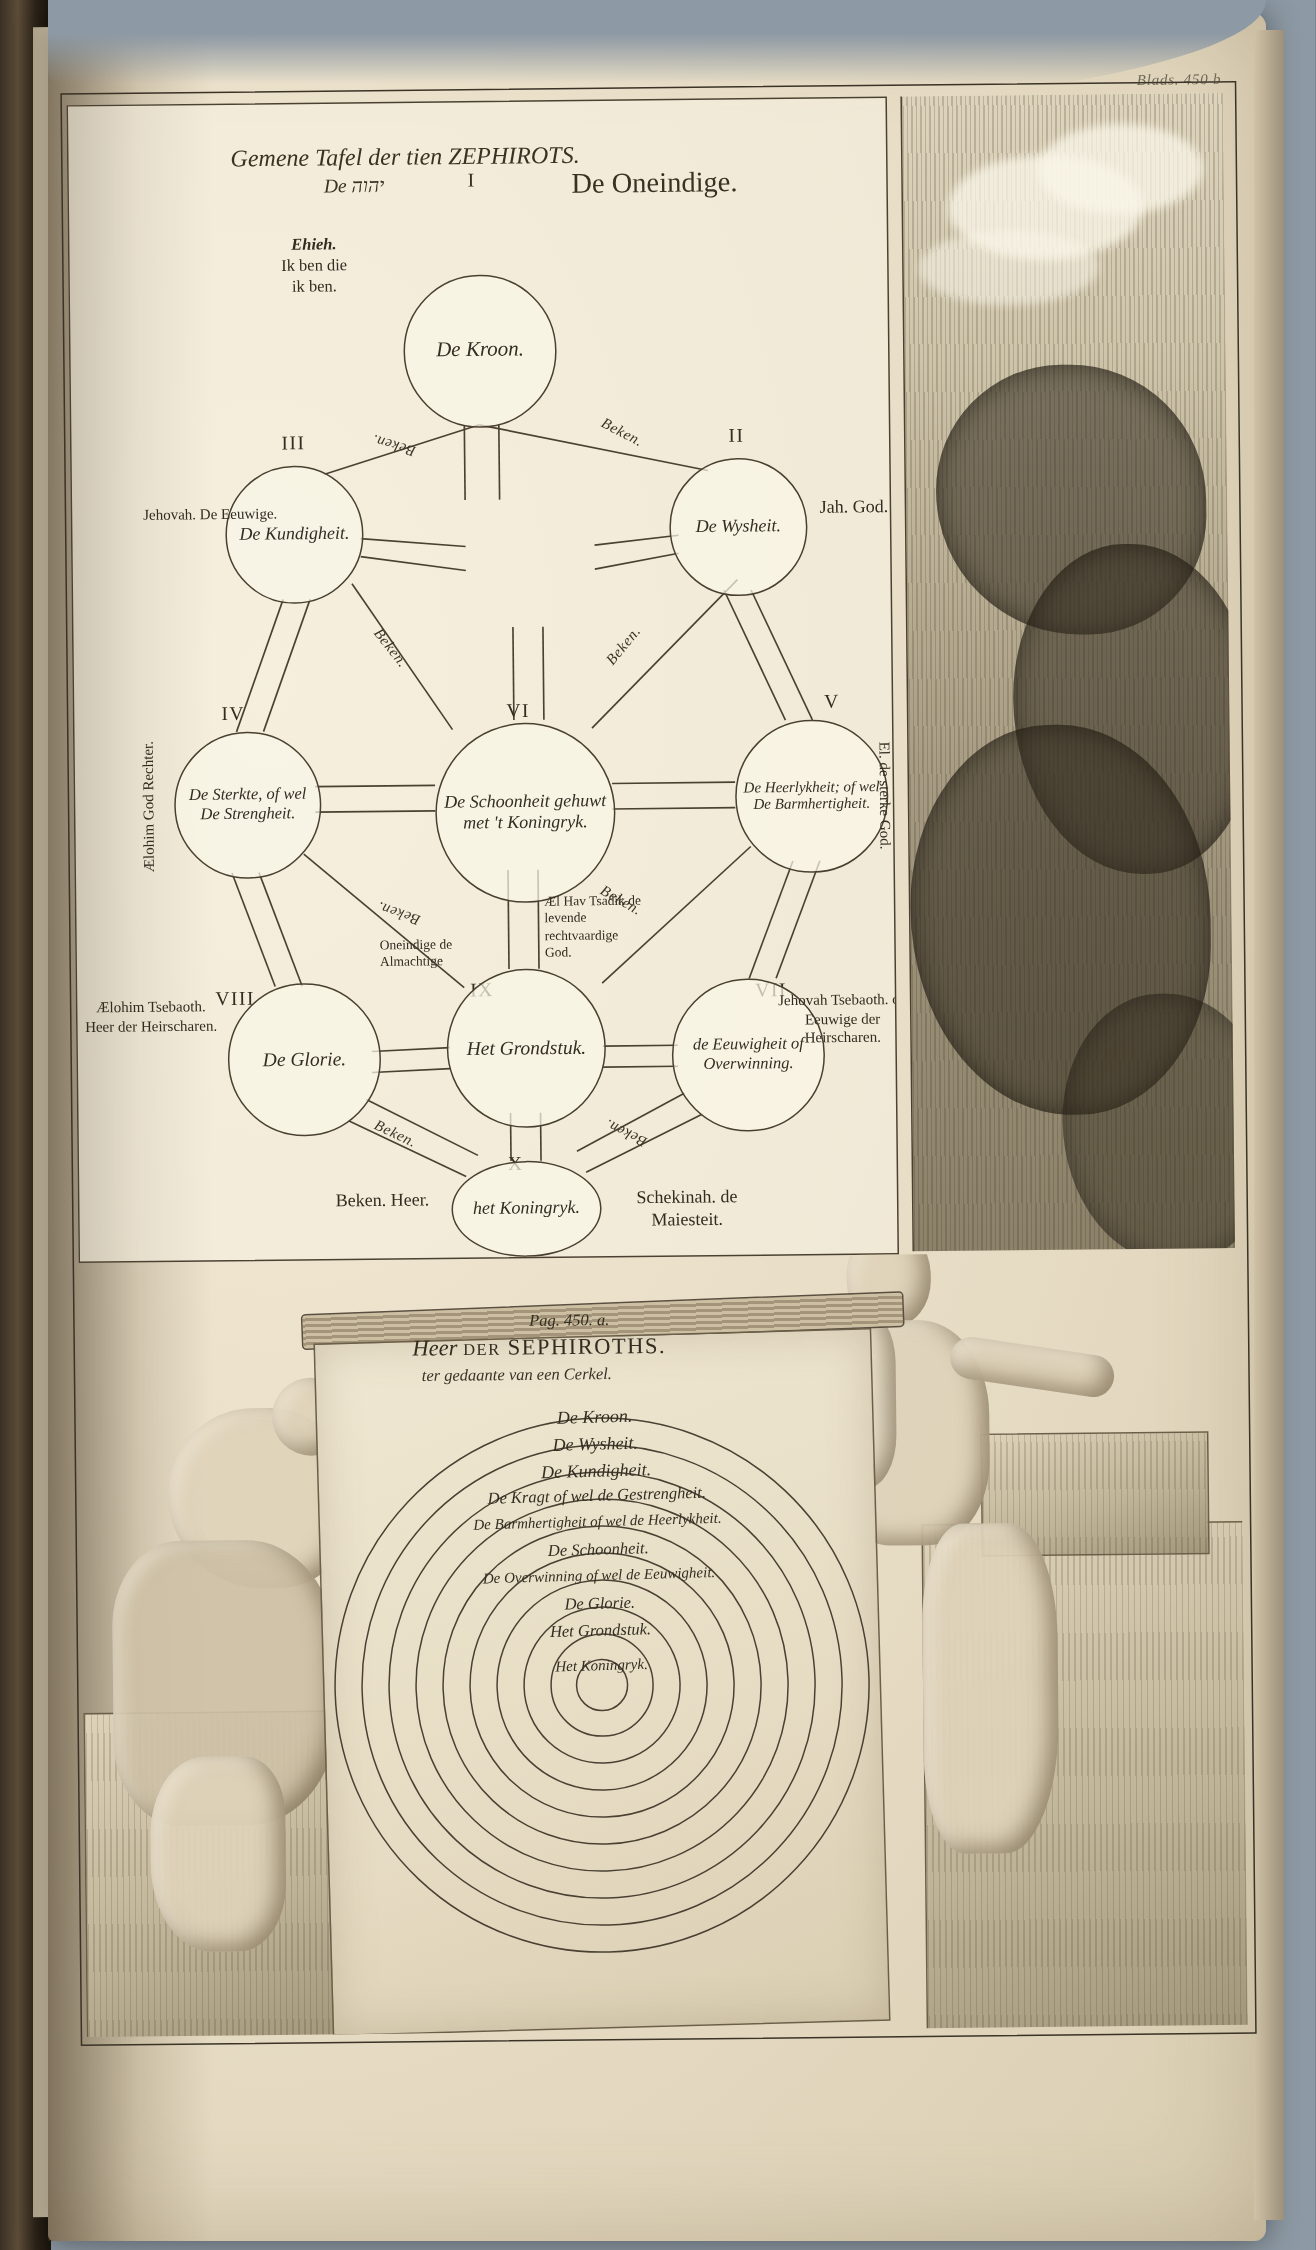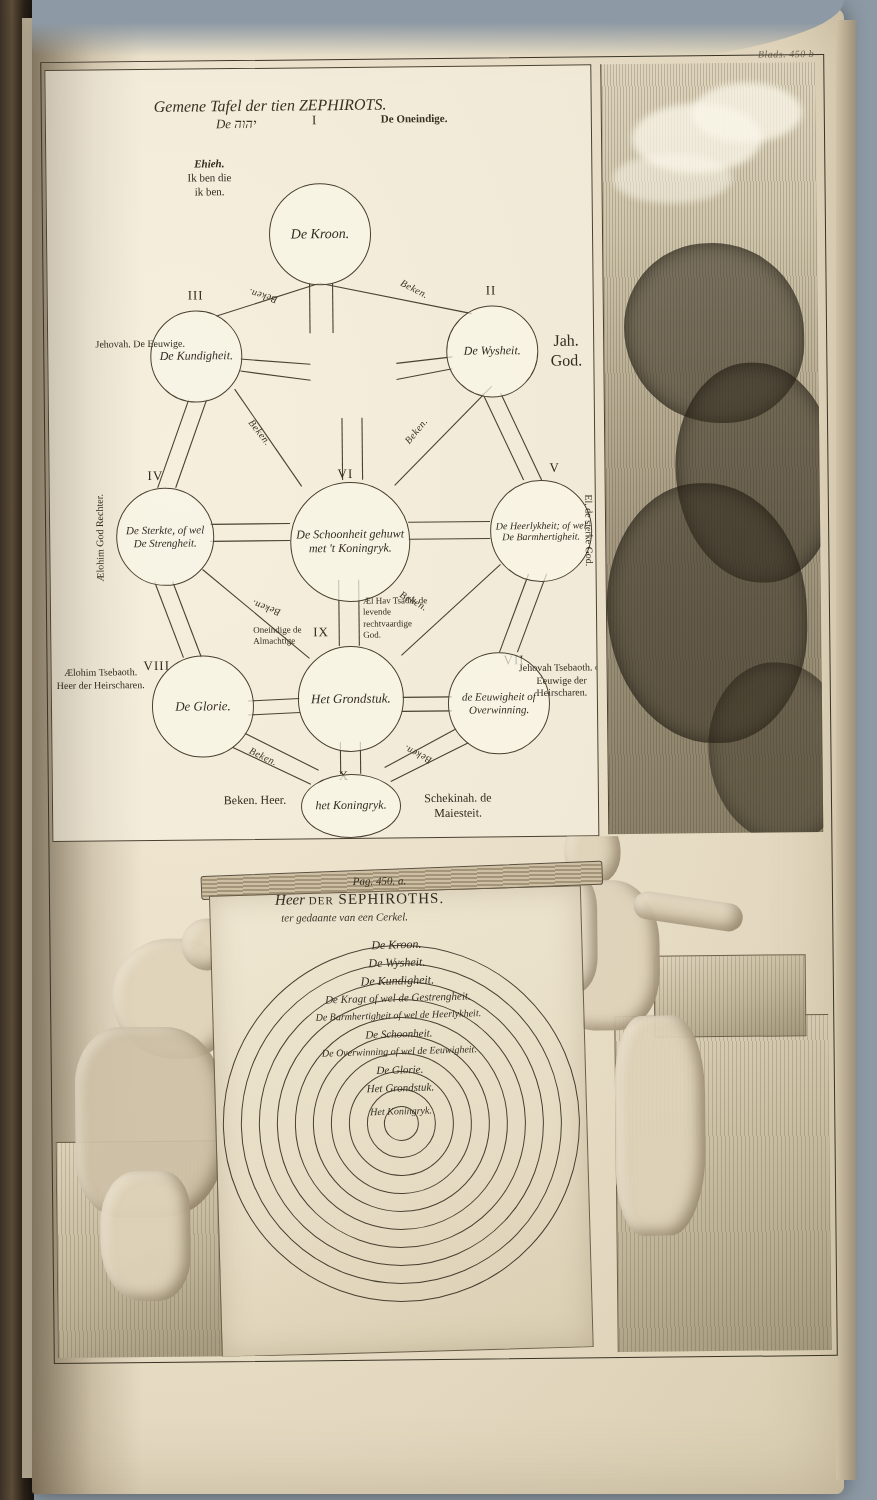--- a/index.html
+++ b/index.html
@@ -214,38 +214,38 @@
         <line x1="192" y1="664" x2="266" y2="702"></line>
         <line x1="416" y1="676" x2="338" y2="714"></line>
         <line x1="404" y1="662" x2="332" y2="700"></line>
 
         <line x1="288" y1="674" x2="288" y2="706"></line>
         <line x1="308" y1="674" x2="308" y2="706"></line>
       </svg>
 
       <div class="title-script" style="left:108px;top:28px;font-size:16px;">Gemene Tafel der tien ZEPHIROTS.</div>
       <div class="title-script" style="left:170px;top:47px;font-size:13px;">De יהוה</div>
-      <div class="title-script" style="left:335px;top:45px;font-size:11px;font-style:normal;font-weight:bold;">De Oneindige.</div>
+      <div class="title-script" style="left:335px;top:45px;font-size:19px;font-style:normal;">De Oneindige.</div>
 
       <div class="sidelabel" style="left:108px;top:88px;width:110px;">
         <div class="ital">Ehieh.</div>
         <div>Ik ben die</div>
         <div>ik ben.</div>
       </div>
 
       <div class="roman" style="left:266px;top:44px;">I</div>
       <div class="node" style="left:222px;top:115px;width:100px;height:100px;font-size:14px;">
         <span class="lbl">De Kroon.</span>
       </div>
 
       <div class="roman" style="left:438px;top:216px;">II</div>
       <div class="node" style="left:398px;top:239px;width:90px;height:90px;font-size:12px;">
         <span class="lbl">De Wysheit.</span>
       </div>
-      <div class="sidelabel" style="left:492px;top:265px;width:52px;font-size:16px;">Jah. God.</div>
+      <div class="sidelabel" style="left:492px;top:265px;width:52px;font-size:12px;text-align:right;">Jah. God.</div>
 
       <div class="roman" style="left:140px;top:218px;">III</div>
       <div class="node" style="left:102px;top:241px;width:90px;height:90px;font-size:12px;">
         <span class="lbl">De Kundigheit.</span>
       </div>
       <div class="sidelabel" style="left:2px;top:268px;width:98px;font-size:10px;padding-left:41px;">Jehovah. De Eeuwige.</div>
 
 
       <div class="roman" style="left:98px;top:398px;">IV</div>
       <div class="node" style="left:66px;top:418px;width:96px;height:96px;font-size:11px;">
@@ -260,21 +260,21 @@
       <div class="sidelabel vert" style="left:532px;top:390px;height:150px;font-size:10px;">El. de sterke God.</div>
 
       <div class="roman" style="left:288px;top:398px;">VI</div>
       <div class="node" style="left:240px;top:414px;width:118px;height:118px;font-size:12px;">
         <span class="lbl">De Schoonheit gehuwt met 't Koningryk.</span>
       </div>
 
       <div class="sidelabel" style="left:202px;top:556px;width:68px;font-size:9px;text-align:left;">Oneindige de Almachtige</div>
       <div class="sidelabel" style="left:312px;top:528px;width:66px;font-size:9px;text-align:left;">Æl Hav Tsadik de levende rechtvaardige God.</div>
 
-      <div class="roman" style="left:262px;top:556px;">IX</div>
+      <div class="roman" style="left:262px;top:584px;">IX</div>
       <div class="node" style="left:246px;top:578px;width:104px;height:104px;font-size:13px;">
         <span class="lbl">Het Grondstuk.</span>
       </div>
 
       <div class="roman" style="left:92px;top:588px;">VIII</div>
       <div class="node" style="left:100px;top:586px;width:100px;height:100px;font-size:13px;">
         <span class="lbl">De Glorie.</span>
       </div>
       <div class="sidelabel" style="left:2px;top:596px;width:94px;font-size:10px;">Ælohim Tsebaoth. Heer der Heirscharen.</div>
 

